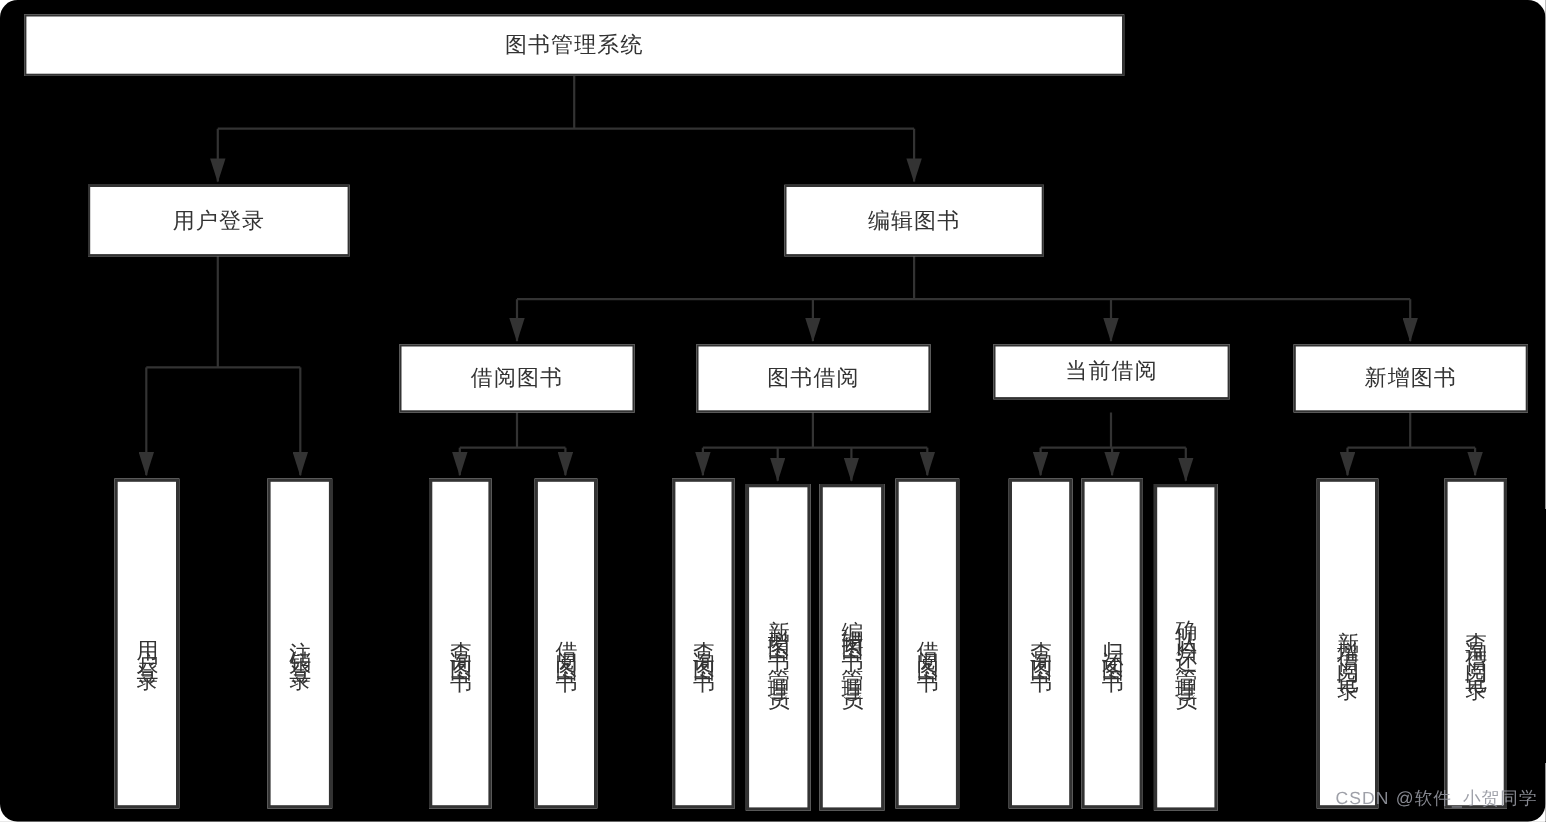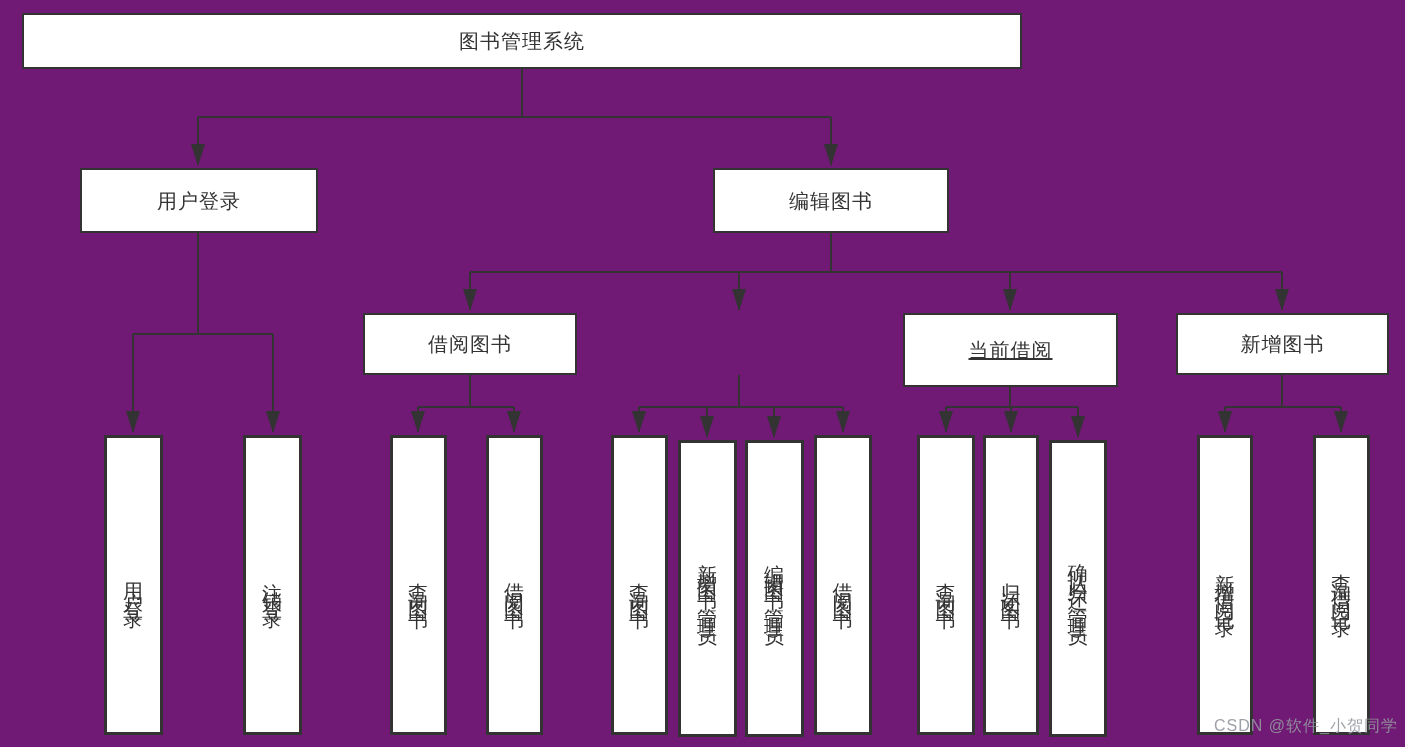--- a/index.html
+++ b/index.html
@@ -1,23 +1,24 @@
 <!DOCTYPE html>
 <html><head>
 <meta charset="utf-8">
 <style>
   * { margin: 0; padding: 0; box-sizing: border-box; }
   html, body { background: #ffffff; }
   .canvas {
     position: relative;
     width: 1405px;
     height: 747px;
-    background: #701a75;
+    background: #000000;
     font-family: "Liberation Sans", sans-serif;
     overflow: hidden;
+    border-radius: 16px;
   }
   .connector-layer {
     position: absolute;
     left: 0; top: 0;
     width: 1405px; height: 747px;
     pointer-events: none;
   }
   .box {
     position: absolute;
     border: 2px solid #333333;
@@ -103,21 +104,22 @@
       <path d="M1341 407 V432" marker-end="url(#arrow)"></path>
     </g>
   </svg>
 
   <div class="box" style="left:22px; top:13px; width:1000px; height:56px;">图书管理系统</div>
 
   <div class="box" style="left:80px; top:168px; width:238px; height:65px;">用户登录</div>
   <div class="box" style="left:713px; top:168px; width:236px; height:65px;">编辑图书</div>
 
   <div class="box" style="left:363px; top:313px; width:214px; height:62px;">借阅图书</div>
-  <div class="box" style="left:903px; top:313px; width:215px; height:74px;text-decoration:underline;">当前借阅</div>
+  <div class="box" style="left:633px; top:313px; width:213px; height:62px;">图书借阅</div>
+  <div class="box" style="left:903px; top:313px; width:215px; height:50px;">当前借阅</div>
   <div class="box" style="left:1176px; top:313px; width:213px; height:62px;">新增图书</div>
 
   <div class="box leaf" style="left:104px; top:435px; width:59px; height:300px;">用户登录</div>
   <div class="box leaf" style="left:243px; top:435px; width:59px; height:300px;">注销登录</div>
 
   <div class="box leaf" style="left:390px; top:435px; width:57px; height:300px;">查询图书</div>
   <div class="box leaf" style="left:486px; top:435px; width:57px; height:300px;">借阅图书</div>
 
   <div class="box leaf" style="left:611px; top:435px; width:57px; height:300px;">查询图书</div>
   <div class="box leaf" style="left:678px; top:440px; width:59px; height:297px;">新增图书（管理员）</div>

